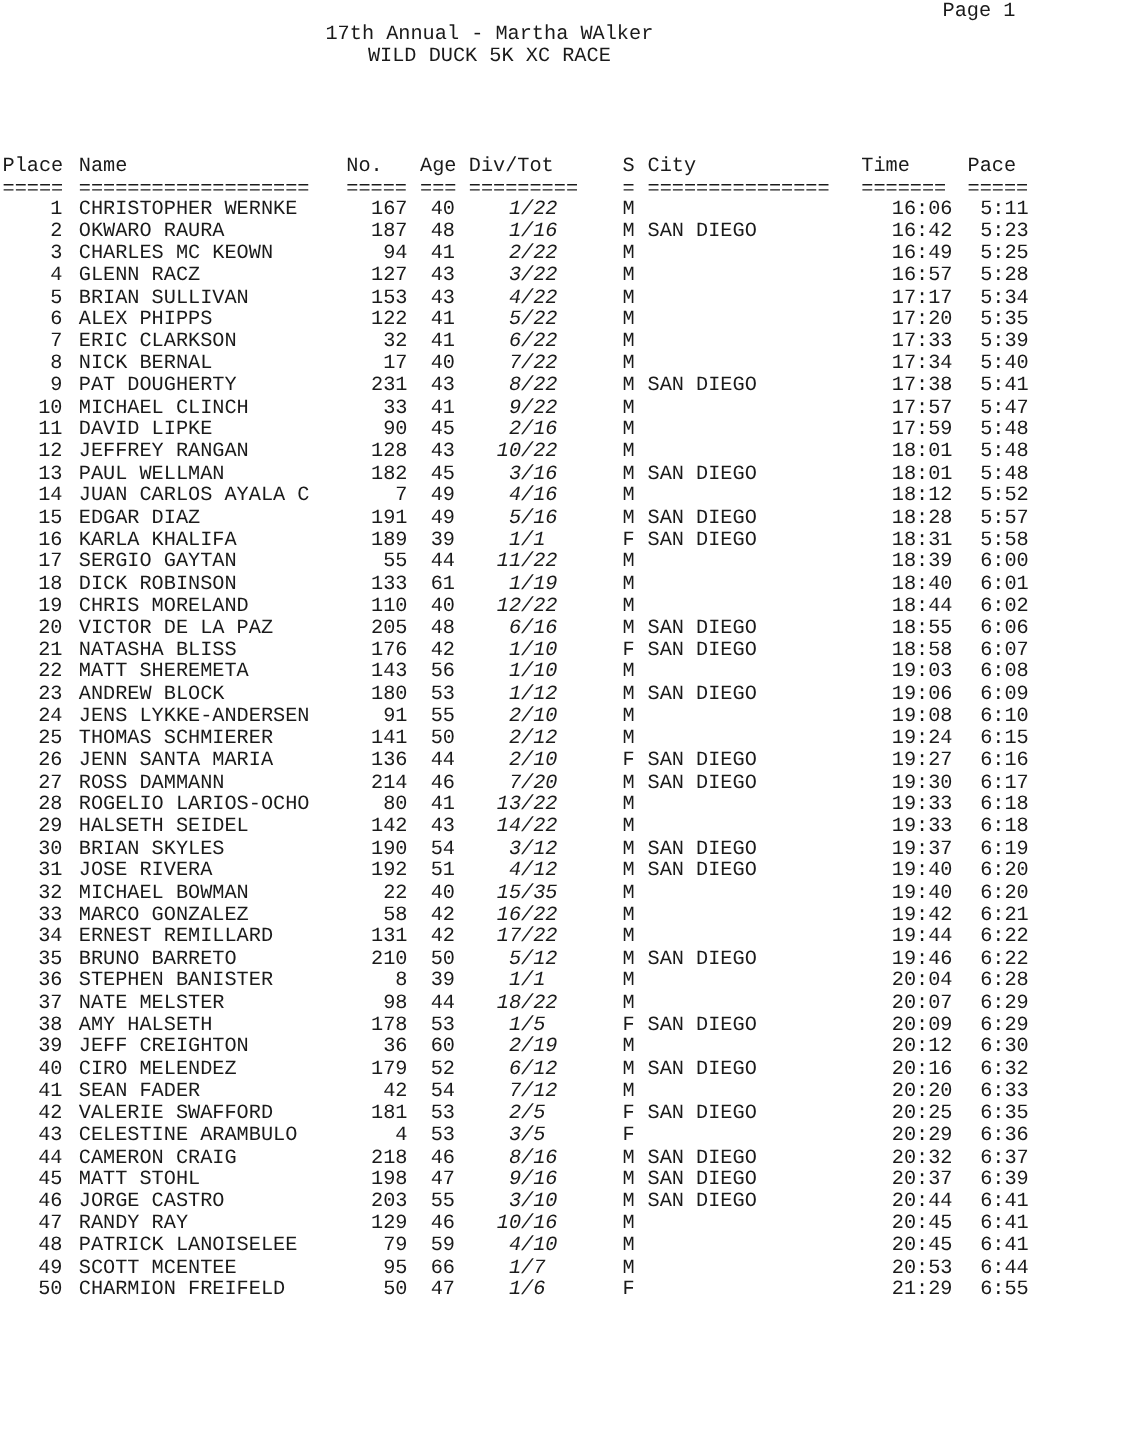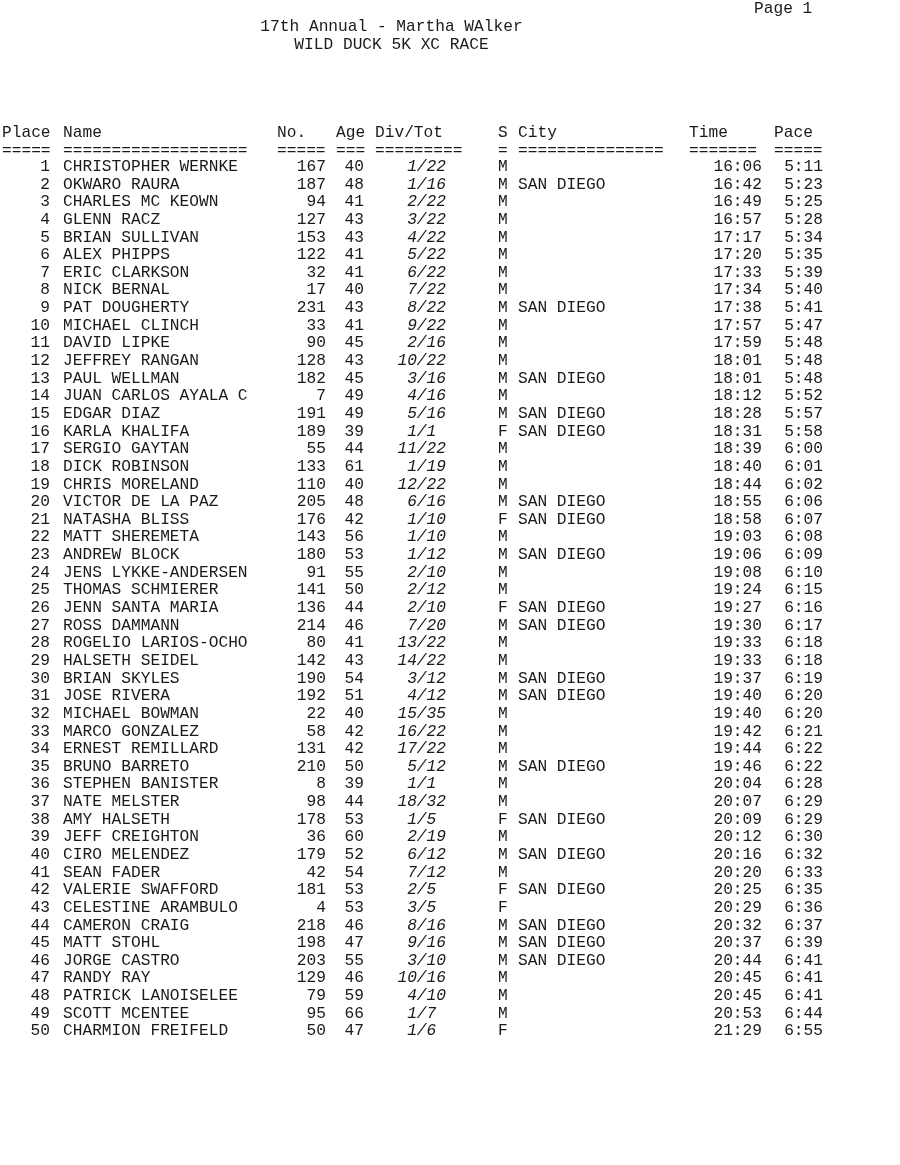--- a/index.html
+++ b/index.html
@@ -452,21 +452,21 @@
     <span class="c sex">M</span>
     <span class="c city"></span>
     <span class="c time">20:04</span>
     <span class="c pace">6:28</span>
   </div>
     <div class="row">
     <span class="c place">37</span>
     <span class="c name">NATE MELSTER</span>
     <span class="c no">98</span>
     <span class="c age">44</span>
-    <span class="c div">18/32</span>
+    <span class="c div">18/22</span>
     <span class="c sex">M</span>
     <span class="c city"></span>
     <span class="c time">20:07</span>
     <span class="c pace">6:29</span>
   </div>
     <div class="row">
     <span class="c place">38</span>
     <span class="c name">AMY HALSETH</span>
     <span class="c no">178</span>
     <span class="c age">53</span>

